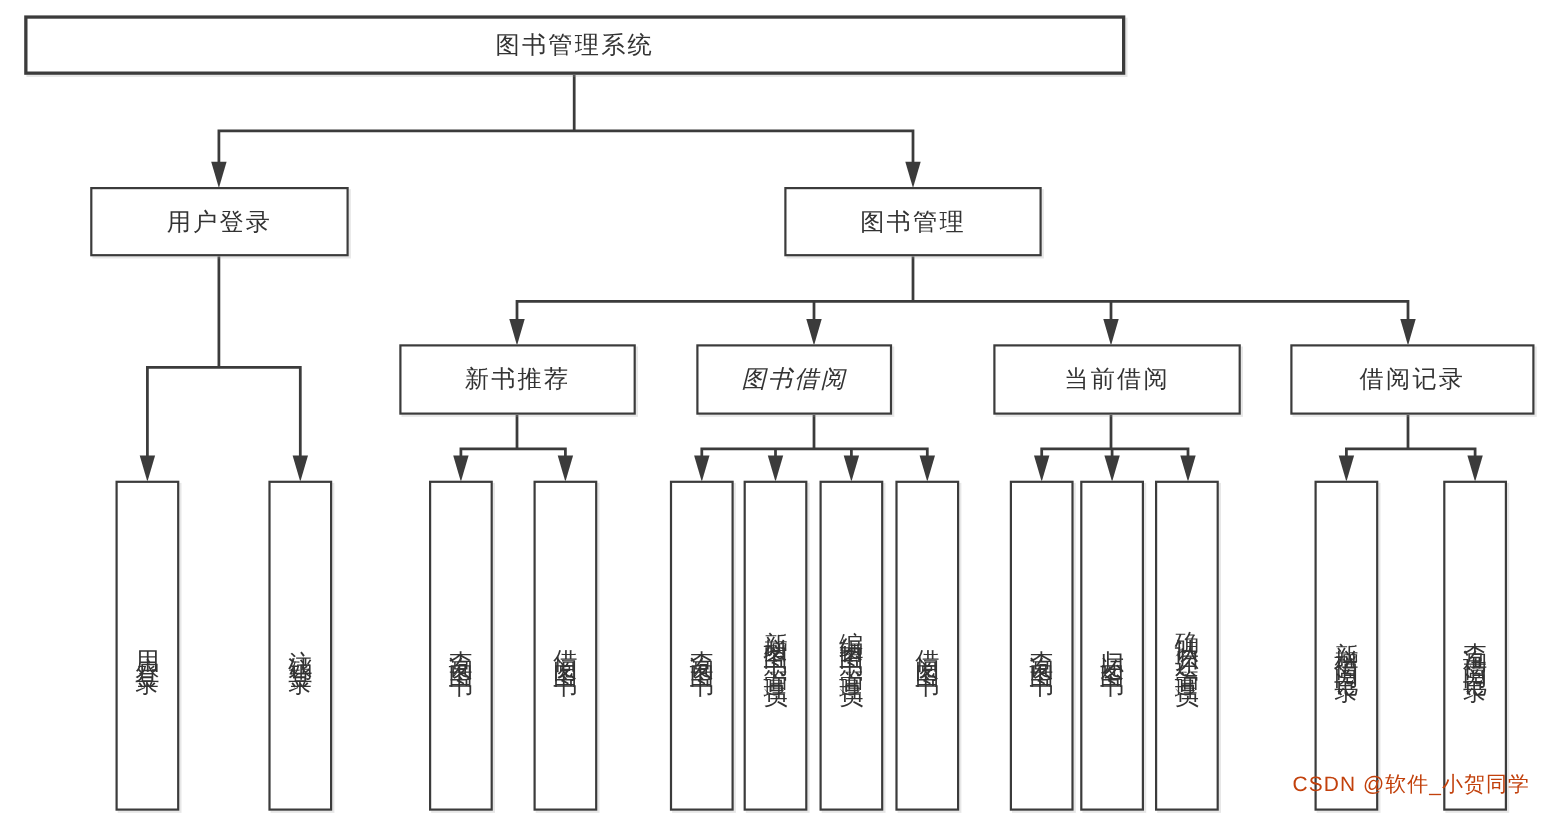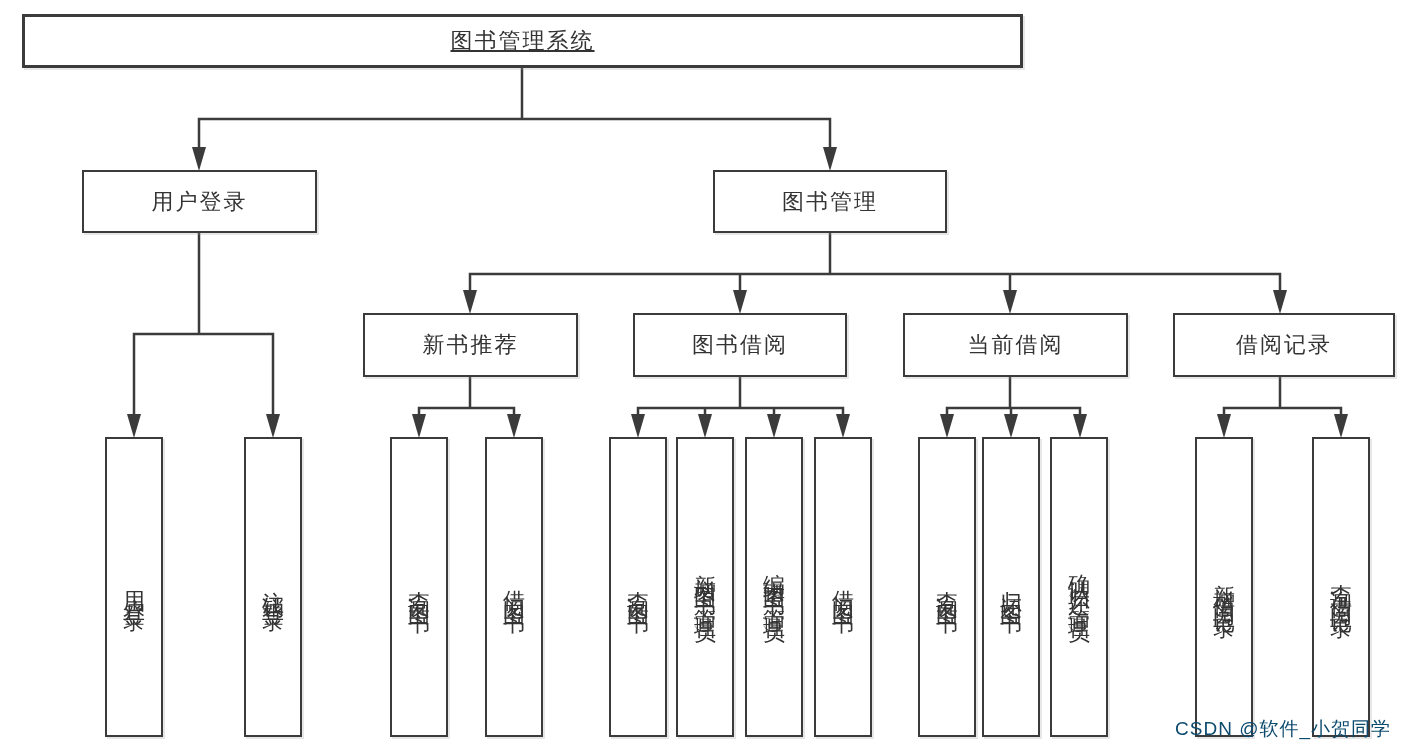--- a/index.html
+++ b/index.html
@@ -29,22 +29,22 @@
   .node.leaf .label{
     writing-mode:vertical-rl;
     text-orientation:mixed;
     letter-spacing:7px;
     line-height:1;
     white-space:normal;
   }
   .watermark{
     position:absolute;
     right:14px;
-    bottom:5px;
-    color:#0c4a6e;
+    bottom:21px;
+    color:#c2410c;
     font-size:19px;
     letter-spacing:1px;
     white-space:nowrap;
     margin-left:40px;
   }
 </style>
 </head>
 <body>
 
 <div class="canvas">
@@ -82,35 +82,35 @@
       <polygon points="774,438 767,414 781,414"></polygon>
       <polygon points="843,438 836,414 850,414"></polygon>
       <polygon points="947,438 940,414 954,414"></polygon>
       <polygon points="1011,438 1004,414 1018,414"></polygon>
       <polygon points="1080,438 1073,414 1087,414"></polygon>
       <polygon points="1224,438 1217,414 1231,414"></polygon>
       <polygon points="1341,438 1334,414 1348,414"></polygon>
     </g>
   </svg>
 
-  <div class="node root" style="left:22px;top:14px;width:1001px;height:54px;text-decoration:underline;">
+  <div class="node root" style="left:22px;top:14px;width:1001px;height:54px;">
     <span class="label">图书管理系统</span>
   </div>
 
   <div class="node" style="left:82px;top:170px;width:235px;height:63px;">
     <span class="label">用户登录</span>
   </div>
   <div class="node" style="left:713px;top:170px;width:234px;height:63px;">
     <span class="label">图书管理</span>
   </div>
 
   <div class="node" style="left:363px;top:313px;width:215px;height:64px;">
     <span class="label">新书推荐</span>
   </div>
-  <div class="node" style="left:633px;top:313px;width:214px;height:64px;">
+  <div class="node" style="left:633px;top:313px;width:178px;height:64px;font-style:italic;">
     <span class="label">图书借阅</span>
   </div>
   <div class="node" style="left:903px;top:313px;width:225px;height:64px;">
     <span class="label">当前借阅</span>
   </div>
   <div class="node" style="left:1173px;top:313px;width:222px;height:64px;">
     <span class="label">借阅记录</span>
   </div>
 
   <div class="node leaf" style="left:105px;top:437px;width:58px;height:300px;">

